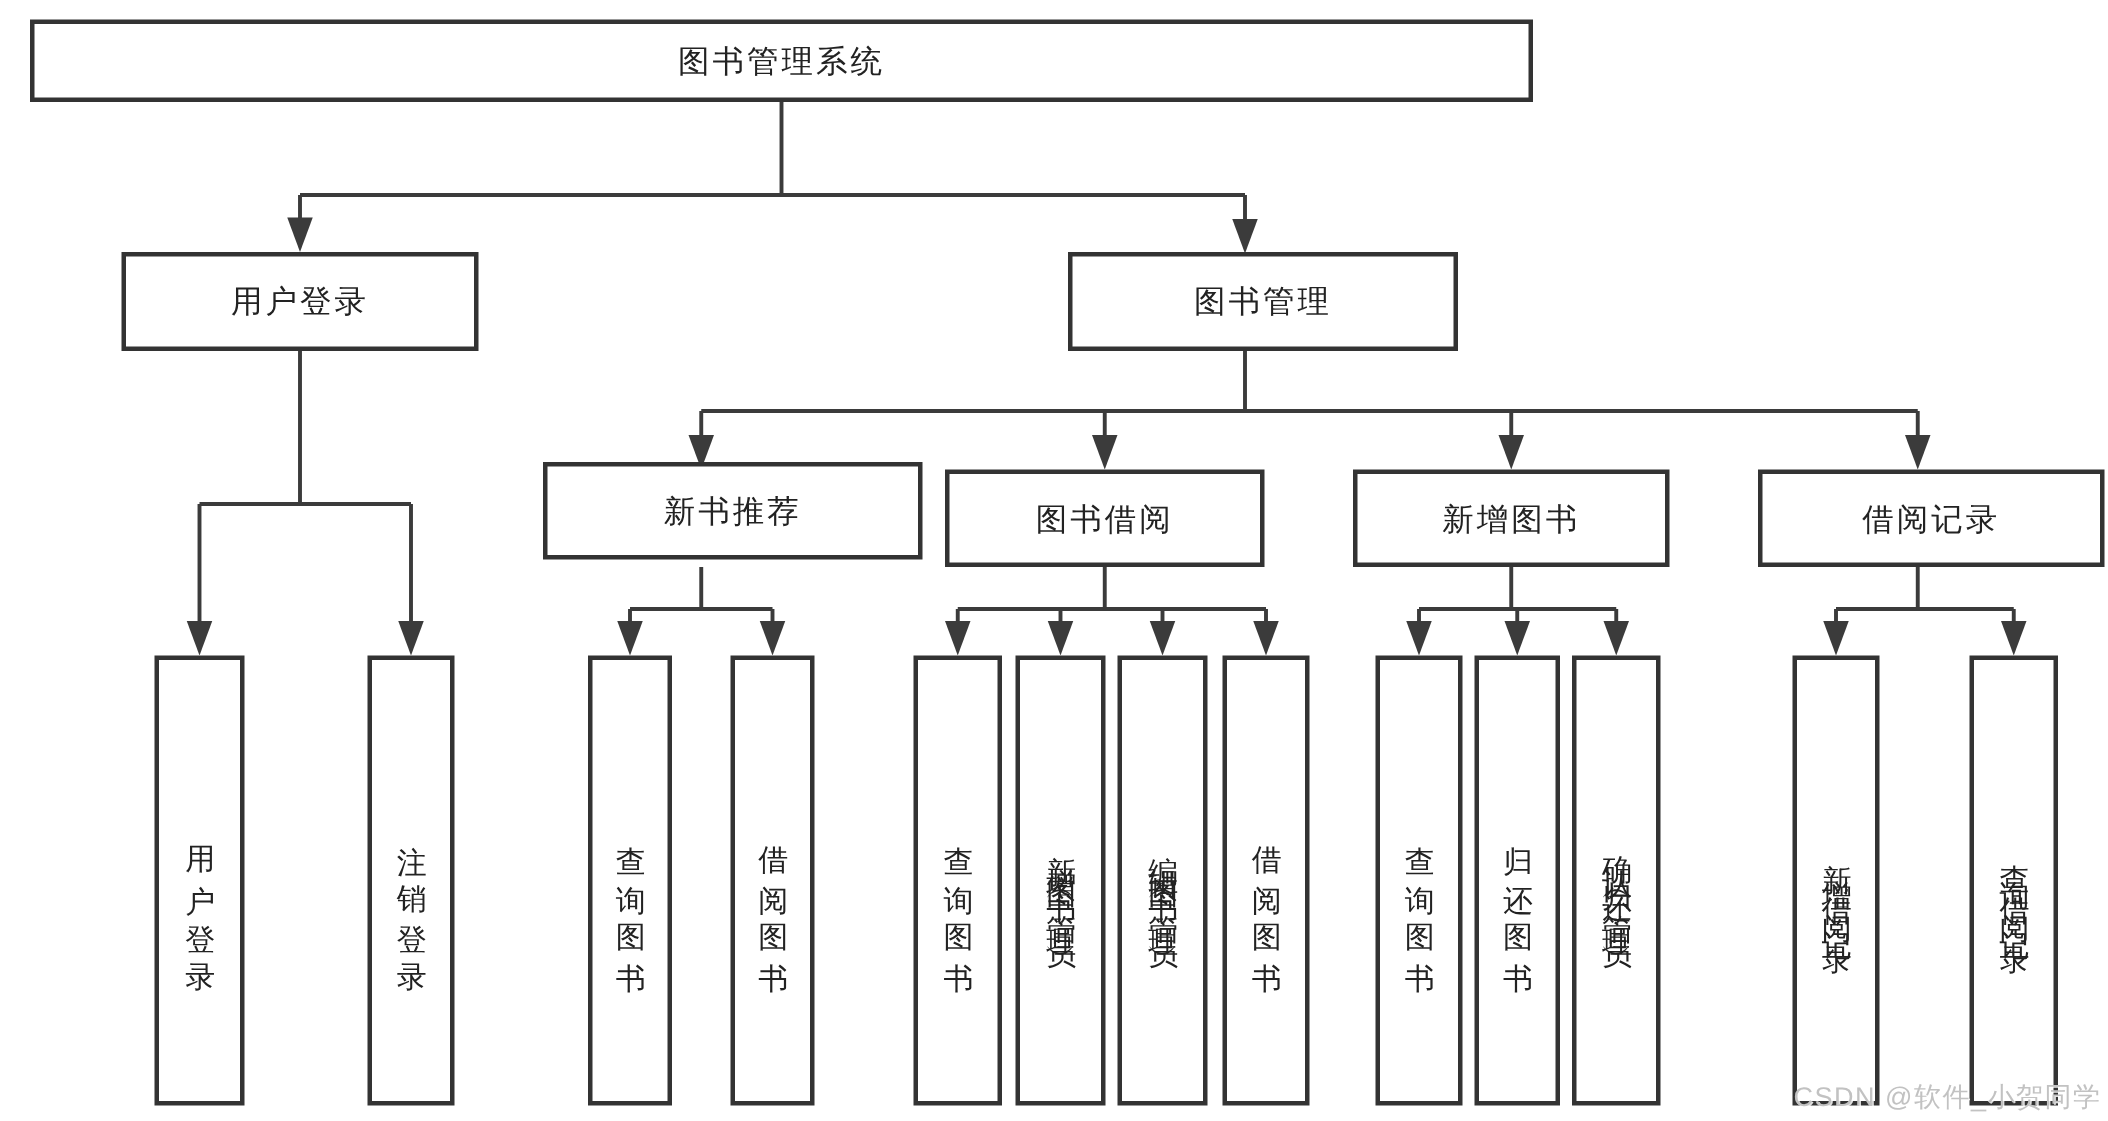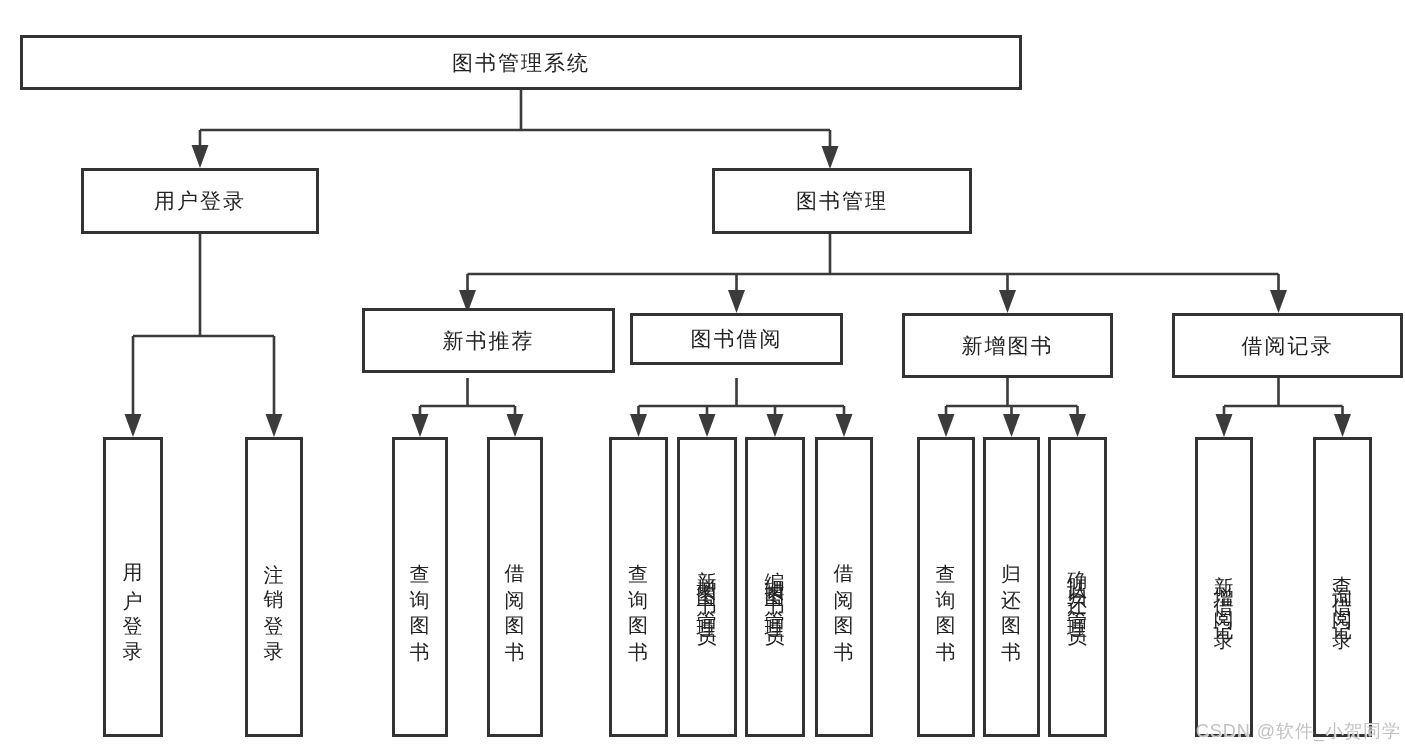--- a/index.html
+++ b/index.html
@@ -102,27 +102,27 @@
       <polygon points="1069,414 1086,414 1077.5,437" fill="#3b3b3b"></polygon>
     </g>
 
     <g>
       <path d="M1278.5 378 V406 M1224 406 H1342.5 M1224 406 V419 M1342.5 406 V419" stroke="#3b3b3b" stroke-width="2.6" fill="none"></path>
       <polygon points="1215.5,414 1232.5,414 1224,437" fill="#3b3b3b"></polygon>
       <polygon points="1334,414 1351,414 1342.5,437" fill="#3b3b3b"></polygon>
     </g>
   </svg>
 
-  <div class="box h-box" style="left:20px; top:13px; width:1002px; height:55px;margin-top:22px;">图书管理系统</div>
+  <div class="box h-box" style="left:20px; top:13px; width:1002px; height:55px;">图书管理系统</div>
 
   <div class="box h-box" style="left:81px; top:168px; width:238px; height:66px;">用户登录</div>
   <div class="box h-box" style="left:712px; top:168px; width:260px; height:66px;">图书管理</div>
 
   <div class="box h-box" style="left:362px; top:308px; width:253px; height:65px;">新书推荐</div>
-  <div class="box h-box" style="left:630px; top:313px; width:213px; height:52px;">图书借阅</div>
+  <div class="box h-box" style="left:630px; top:313px; width:213px; height:65px;">图书借阅</div>
   <div class="box h-box" style="left:902px; top:313px; width:211px; height:65px;">新增图书</div>
   <div class="box h-box" style="left:1172px; top:313px; width:231px; height:65px;">借阅记录</div>
 
   <div class="box v-box v4" style="left:103px; top:437px; width:60px; height:300px;">
     <span>用户登录</span>
   </div>
   <div class="box v-box v4" style="left:245px; top:437px; width:58px; height:300px;">
     <span>注销登录</span>
   </div>
 

